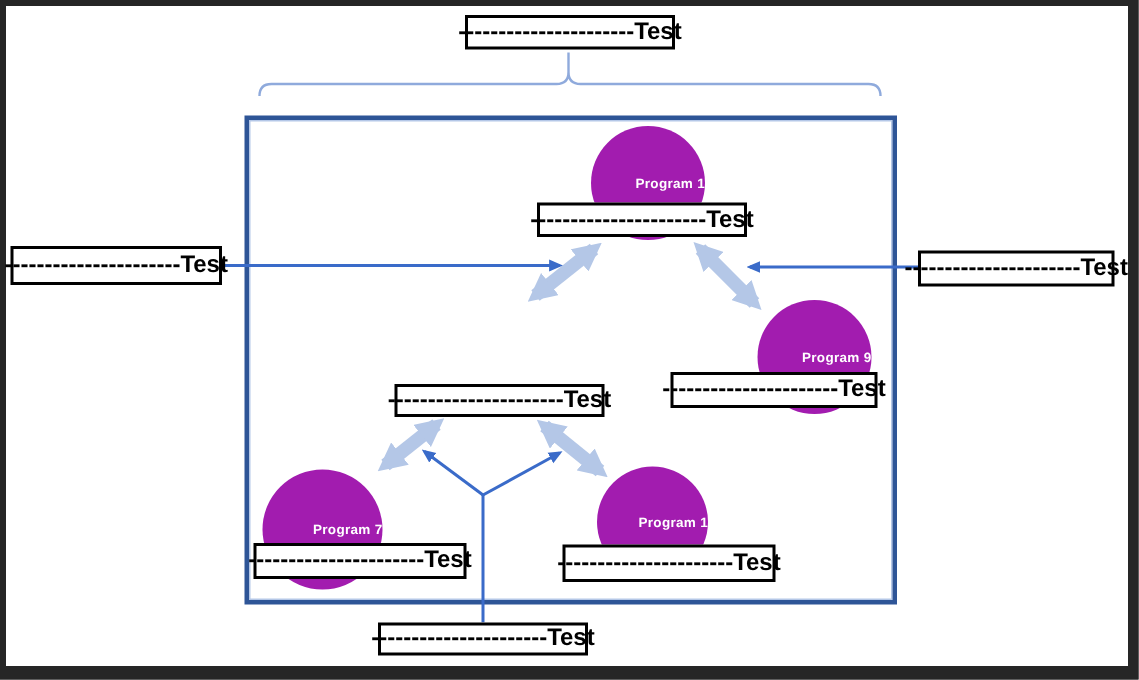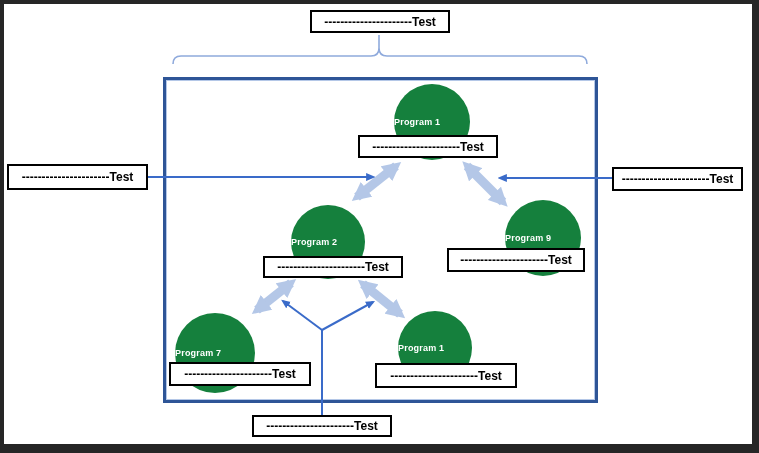--- a/index.html
+++ b/index.html
@@ -19,34 +19,34 @@
     z-index:2;pointer-events:none;
   }
   .container-rect{
     position:absolute;left:163px;top:77px;width:429px;height:320px;
     border:3px solid #2E5597;
     box-shadow:inset 0 0 0 1px #B4C7E7;
     z-index:1;background:transparent;
   }
   .node{
     position:absolute;border-radius:50%;
-    background:#15803d;
-    display:flex;align-items:center;justify-content:flex-start;
+    background:#a21caf;
+    display:flex;align-items:center;justify-content:flex-end;
     z-index:1;
   }
   .node span{
     color:#ffffff;font-weight:bold;font-size:9px;letter-spacing:.2px;
   }
   .lbox{
     position:absolute;background:#ffffff;border:2px solid #000000;
     display:flex;align-items:center;justify-content:center;
     z-index:3;box-sizing:border-box;
   }
   .lbox span{
-    color:#000000;font-weight:bold;font-size:12px;white-space:nowrap;
+    color:#000000;font-weight:bold;font-size:16px;white-space:nowrap;
     line-height:1;
   }
 </style>
 </head>
 <body>
 
 <div class="stage">
   <div class="canvas"></div>
 
   <svg class="overlay" viewBox="0 0 759 453">
@@ -71,23 +71,20 @@
     <line x1="612" y1="178" x2="500" y2="178" stroke="#3A6BC9" stroke-width="2" marker-end="url(#mthin)"></line>
     <line x1="322" y1="415" x2="322" y2="330" stroke="#3A6BC9" stroke-width="2"></line>
     <line x1="322" y1="330" x2="283" y2="301" stroke="#3A6BC9" stroke-width="2" marker-end="url(#mthin)"></line>
     <line x1="322" y1="330" x2="373" y2="302" stroke="#3A6BC9" stroke-width="2" marker-end="url(#mthin)"></line>
   </svg>
 
   <div class="container-rect"></div>
 
   <div class="node" style="left:394px;top:84px;width:76px;height:76px;">
     <span>Program 1</span>
-  </div>
-  <div class="node" style="left:291px;top:205px;width:74px;height:74px;">
-    <span>Program 2</span>
   </div>
   <div class="node" style="left:505px;top:200px;width:76px;height:76px;">
     <span>Program 9</span>
   </div>
   <div class="node" style="left:175px;top:313px;width:80px;height:80px;">
     <span>Program 7</span>
   </div>
   <div class="node" style="left:398px;top:311px;width:74px;height:74px;">
     <span>Program 1</span>
   </div>

